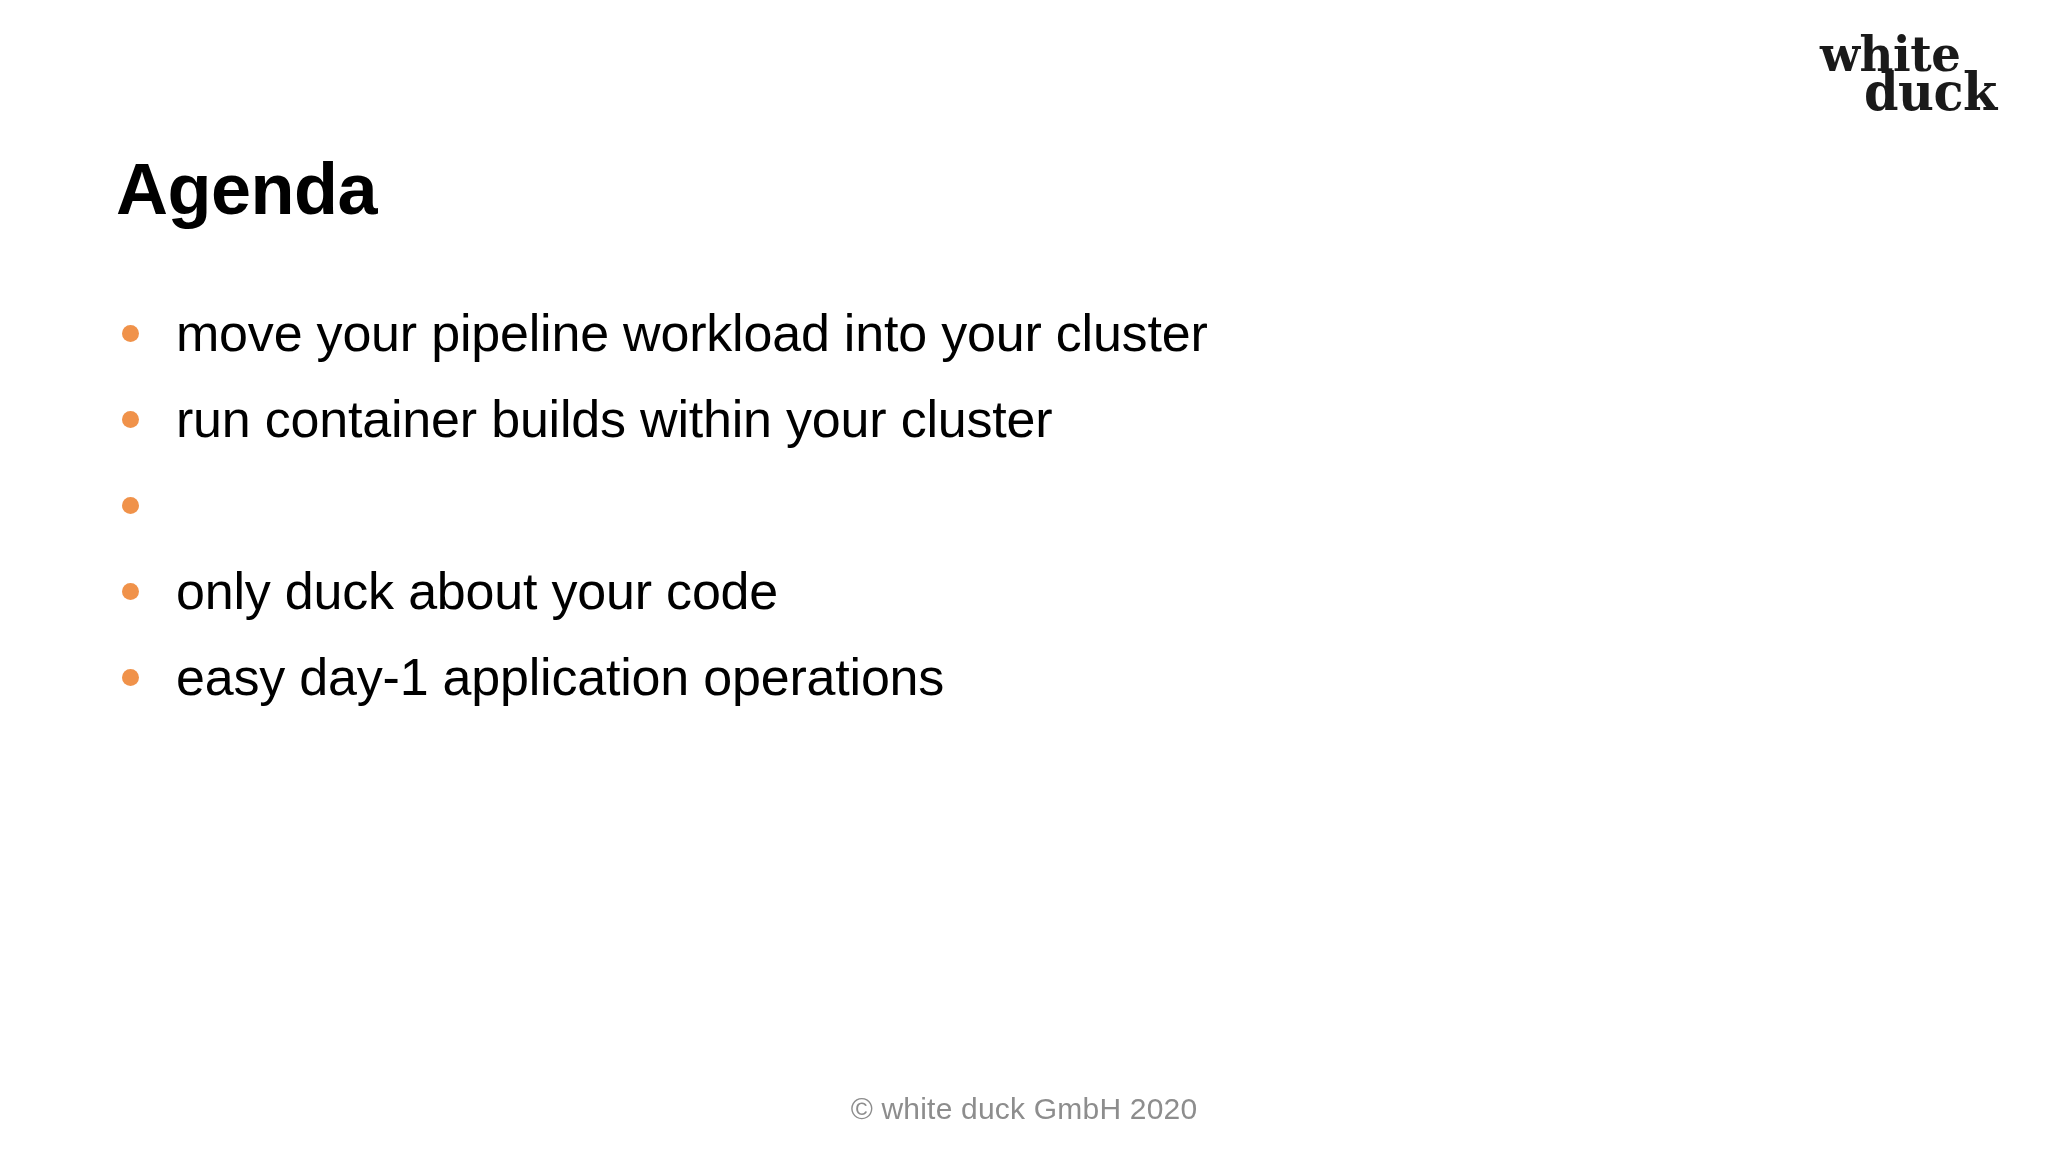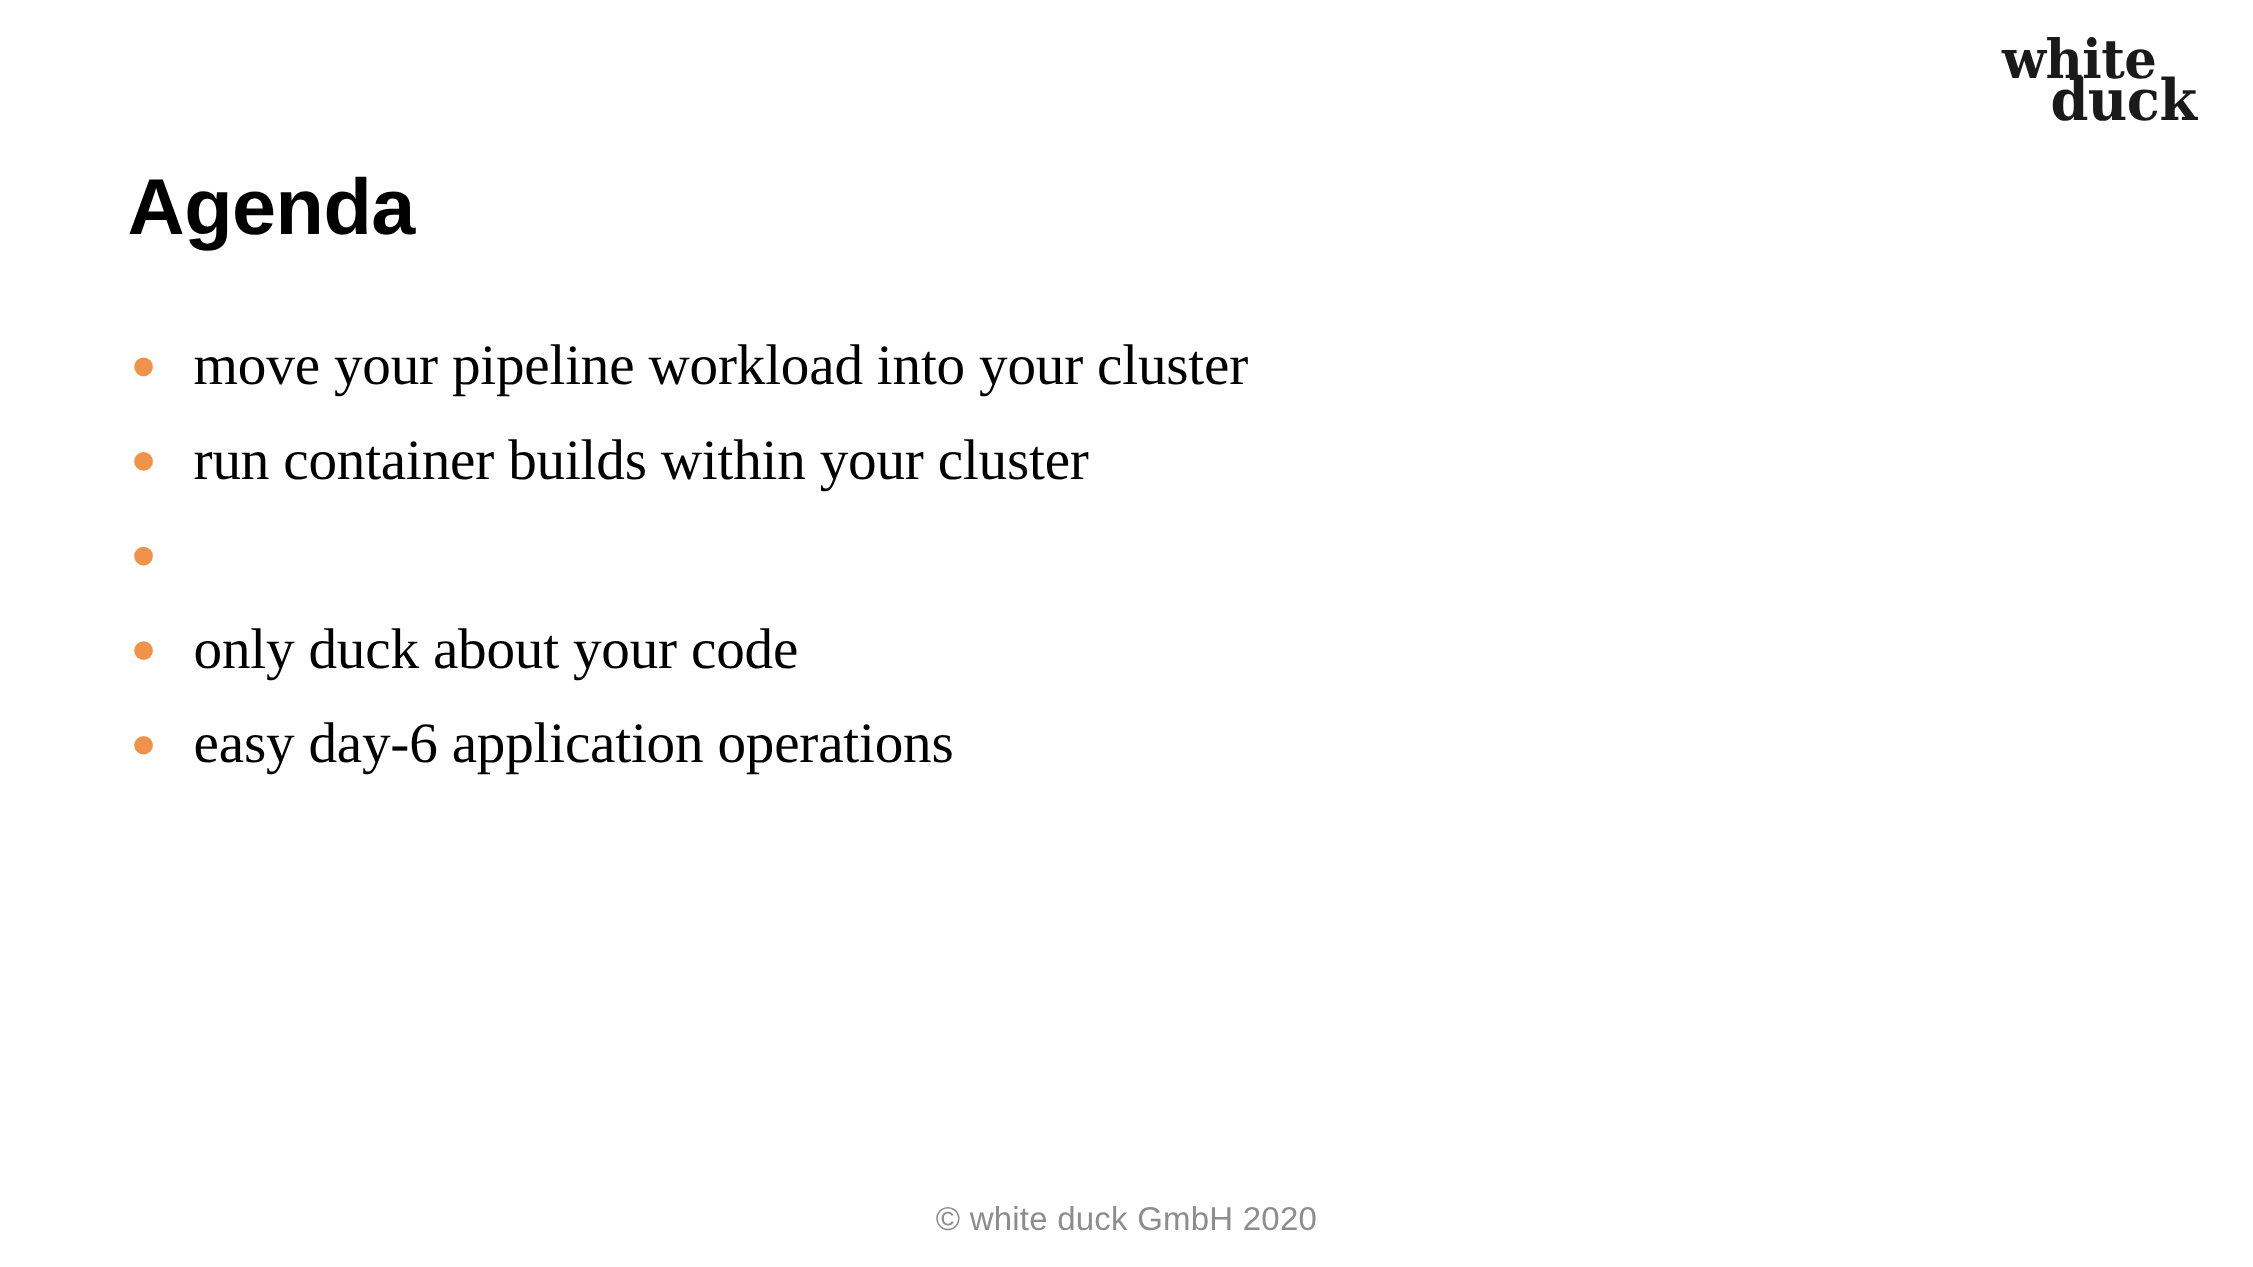--- a/index.html
+++ b/index.html
@@ -69,21 +69,20 @@
 
   
   .bullets {
     position: absolute;
     left: 116px;
     top: 278px;
     width: 1700px;
     list-style: none;
     margin: 0;
     padding: 0;
-    font-family: Liberation Serif, serif;
   }
   .bullet-item {
     position: relative;
     display: flex;
     align-items: center;
     height: 86px;
     padding-left: 60px;
   }
   .bullet-dot {
     position: absolute;
@@ -139,19 +138,19 @@
     </li>
     <li class="bullet-item">
       <span class="bullet-dot"></span>
     </li>
     <li class="bullet-item">
       <span class="bullet-dot"></span>
       <span class="bullet-text">only duck about your code</span>
     </li>
     <li class="bullet-item">
       <span class="bullet-dot"></span>
-      <span class="bullet-text">easy day-6 application operations</span>
+      <span class="bullet-text">easy day-1 application operations</span>
     </li>
   </ul>
 
   <div class="footer">© white duck GmbH 2020</div>
 
 </div>
 
 </body></html>

